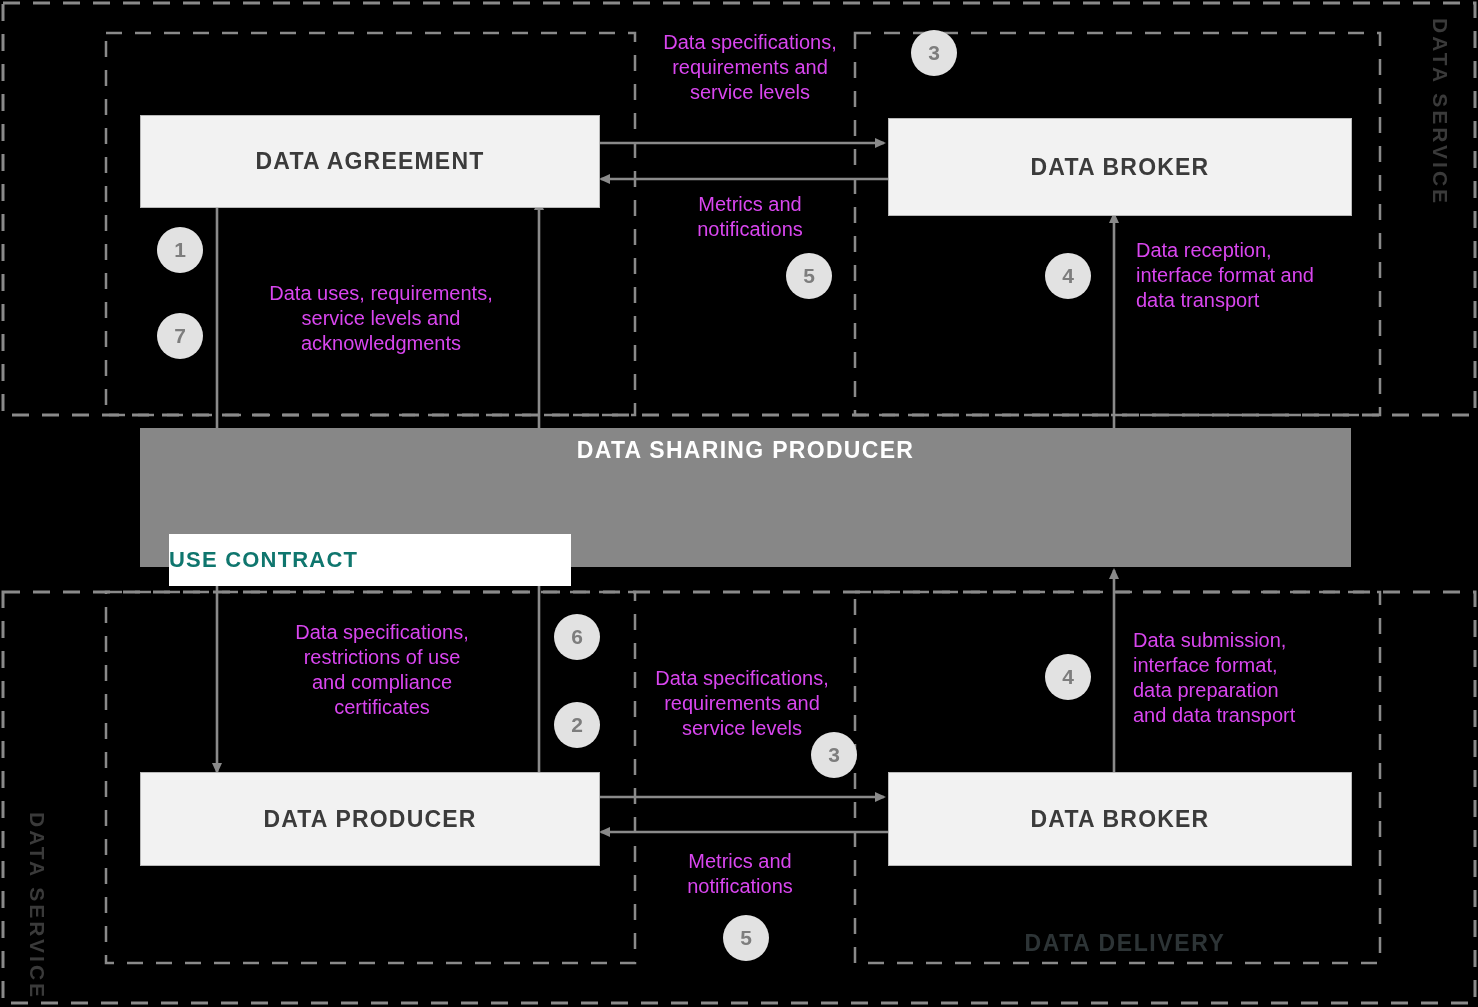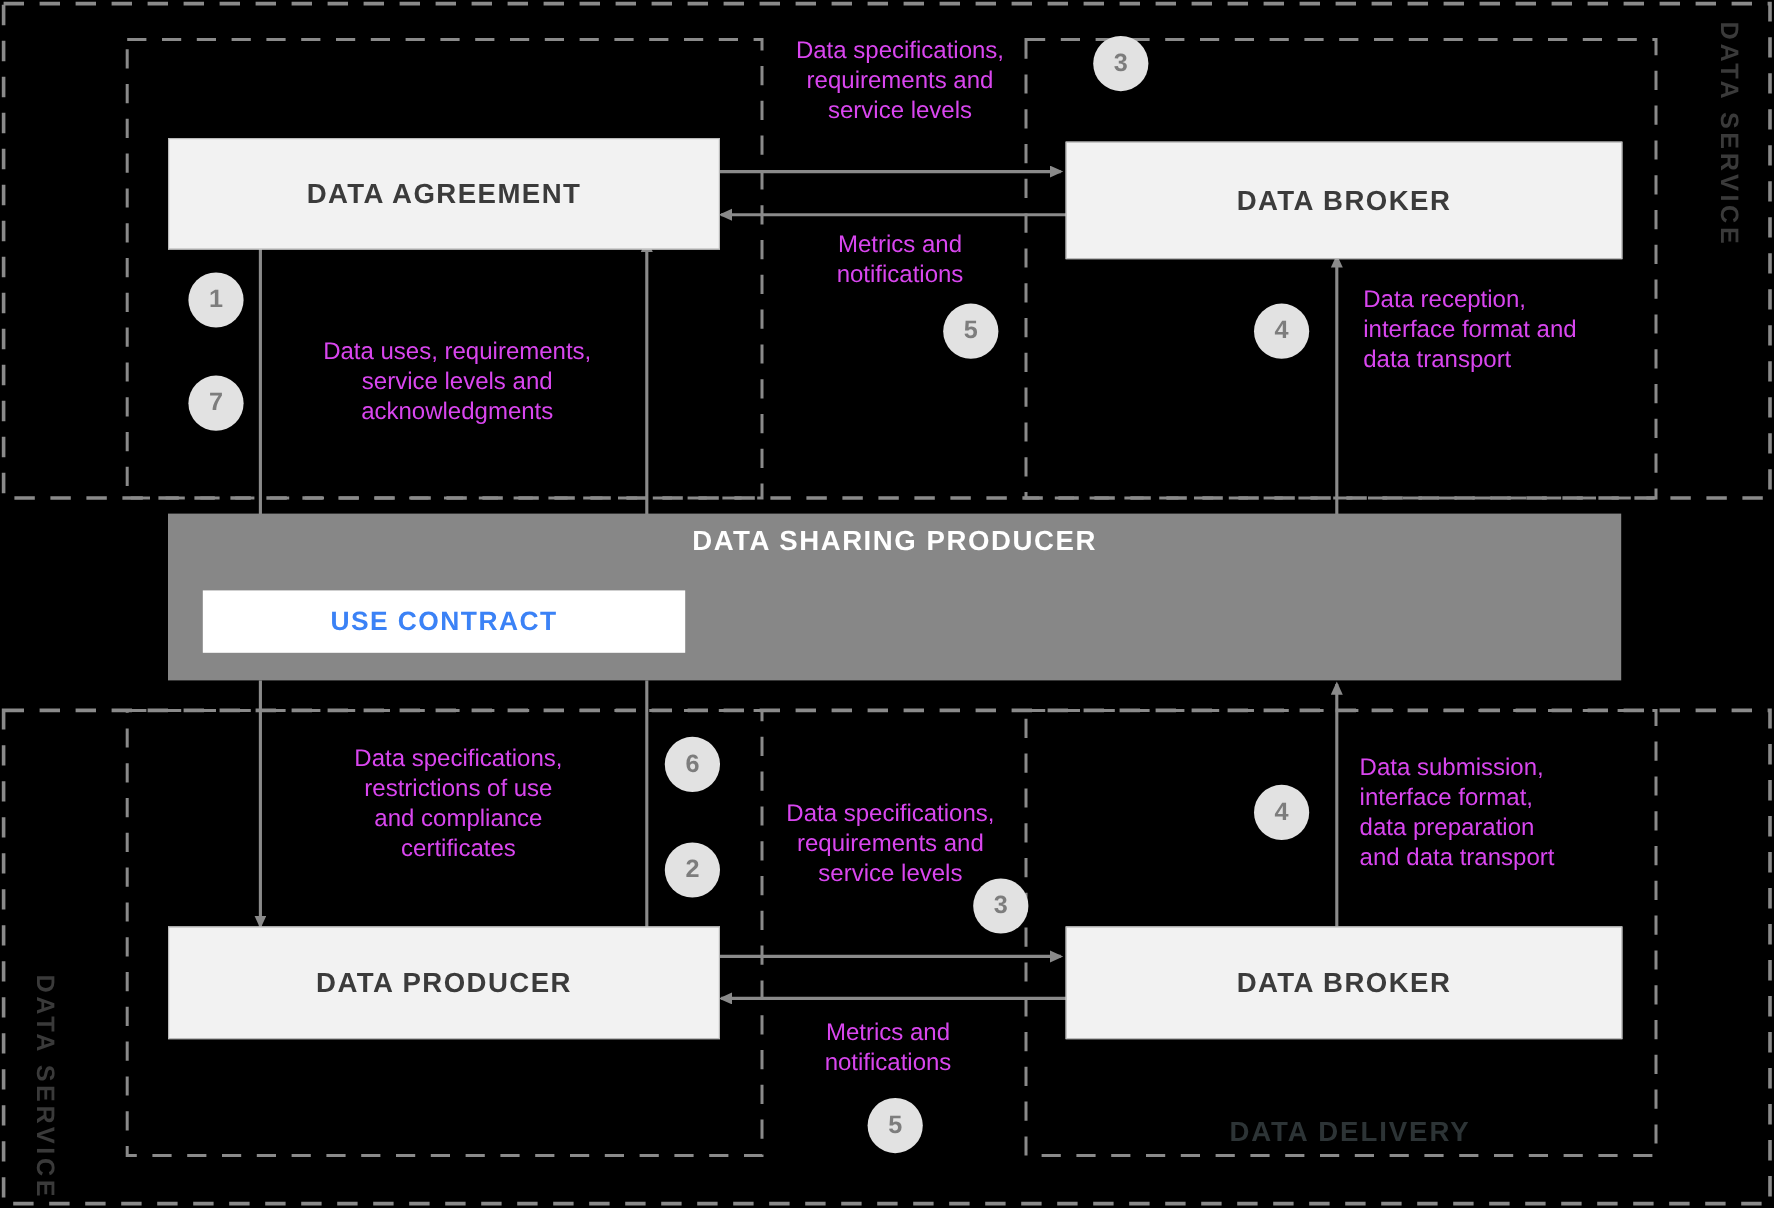--- a/index.html
+++ b/index.html
@@ -12,22 +12,22 @@
   .entity{position:absolute;background:#f2f2f2;border:1px solid #b9b9b9;
           display:flex;align-items:center;justify-content:center;
           color:#3b3b3b;font-weight:bold;letter-spacing:1.2px;}
   .entity span{pointer-events:none;}
 
   
   .dsa-band{position:absolute;background:#878787;}
   .dsa-title{position:absolute;color:#ffffff;font-weight:bold;
              letter-spacing:1.3px;text-align:center;}
   .contract{position:absolute;background:#ffffff;display:flex;
-            align-items:center;justify-content:center;
-            color:#3b82f6;font-weight:bold;letter-spacing:1.2px;}
+            align-items:center;
+            color:#0f766e;font-weight:bold;letter-spacing:1.2px;margin-top:42px;}
 
   
   .bubble{position:absolute;width:46px;height:46px;border-radius:50%;
           background:#e2e2e2;color:#7d7d7d;font-weight:bold;font-size:21px;
           display:flex;align-items:center;justify-content:center;}
 
   
   .note{position:absolute;color:#d946ef;font-size:20px;line-height:25px;
         text-align:center;white-space:pre-line;}
 

